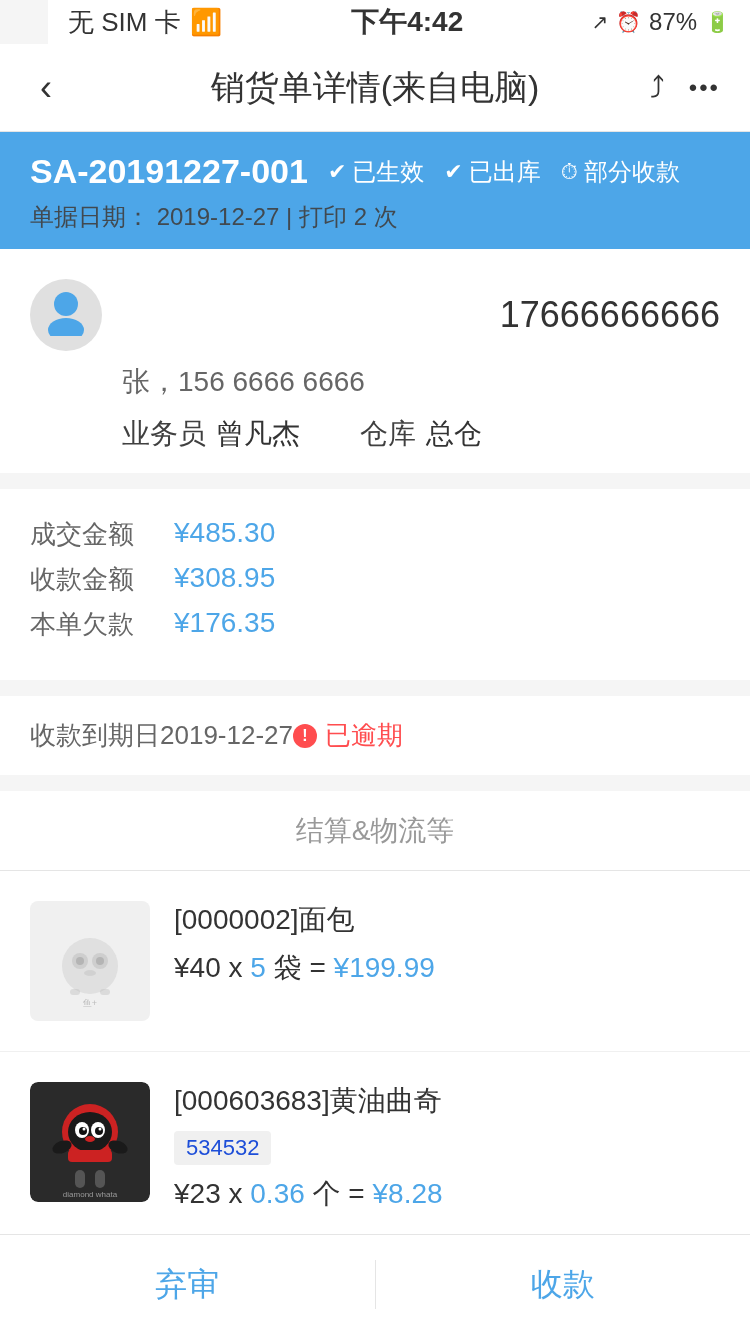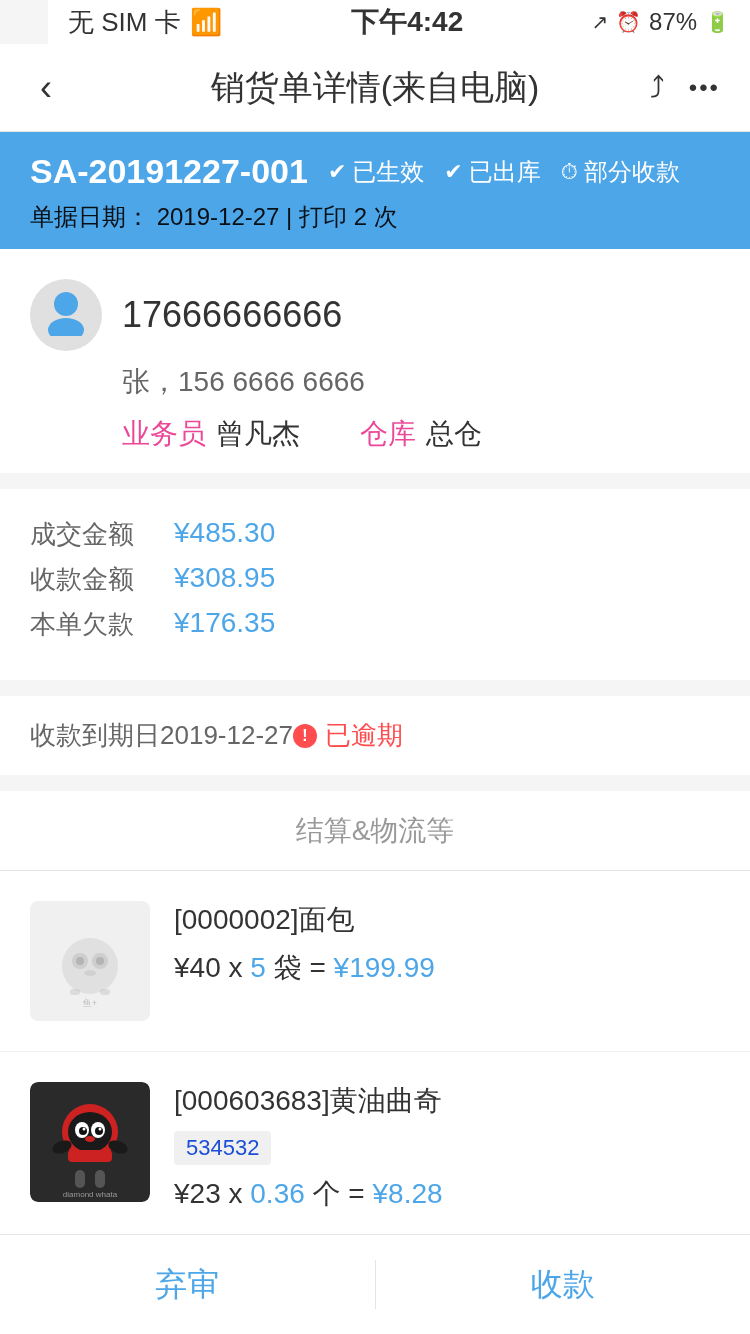--- a/index.html
+++ b/index.html
@@ -82,35 +82,35 @@
     }
     .status-badge {
       display: flex;
       align-items: center;
       gap: 6px;
       color: #fff;
       font-size: 24px;
     }
     .header-banner-row2 {
       font-size: 24px;
-      color: #000000;
+      color: #404040;
       opacity: 0.9;
     }
 
     
     .customer-section {
       background: #fff;
       padding: 30px 30px 20px;
       margin-bottom: 16px;
     }
     .customer-row1 {
       display: flex;
       align-items: center;
-      gap: 20px;
       margin-bottom: 12px;
+      justify-content: space-between;
     }
     .avatar {
       width: 72px;
       height: 72px;
       border-radius: 50%;
       background: #e0e0e0;
       display: flex;
       align-items: center;
       justify-content: center;
       overflow: hidden;
@@ -134,21 +134,21 @@
       display: flex;
       gap: 60px;
       padding-left: 92px;
     }
     .meta-item {
       display: flex;
       gap: 10px;
       font-size: 28px;
       color: #666;
     }
-    .meta-item .label { color: #ec4899; }
+    .meta-item .label { color: #404040; }
     .meta-item .value { color: #333; }
 
     
     .summary-section {
       background: #fff;
       padding: 28px 30px;
       margin-bottom: 16px;
       display: flex;
       justify-content: space-between;
     }

